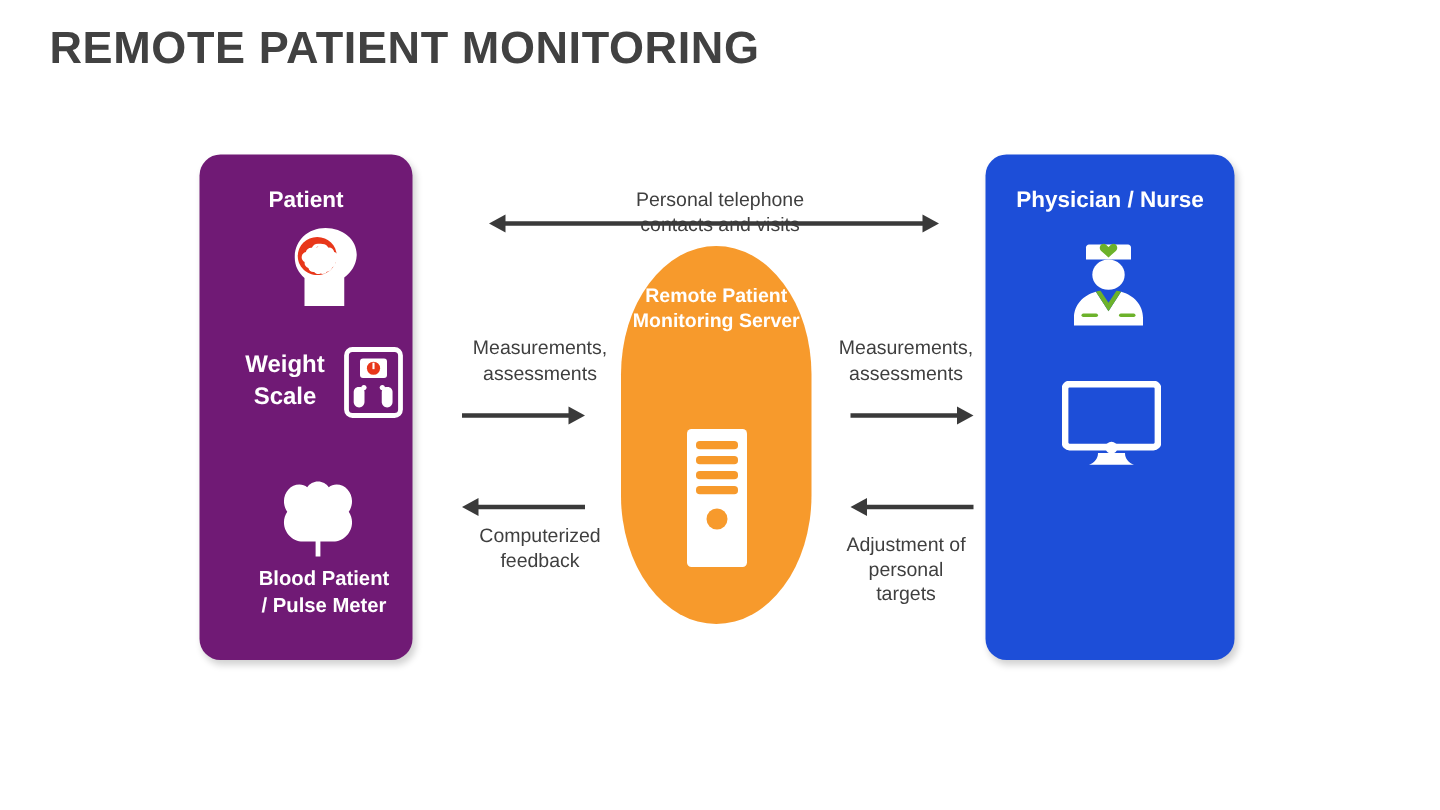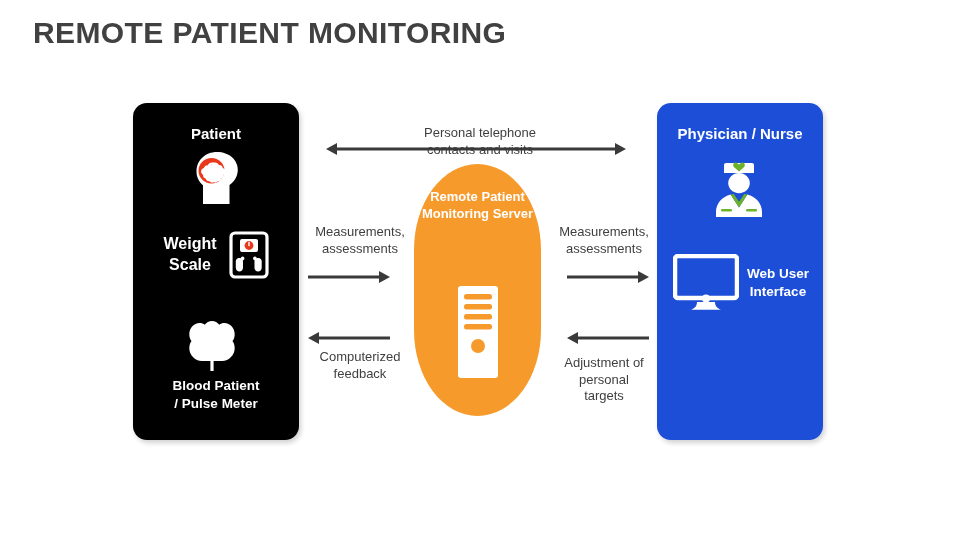--- a/index.html
+++ b/index.html
@@ -30,23 +30,23 @@
 
   
   .panel {
     position: absolute;
     border-radius: 14px;
     box-shadow: 2px 3px 5px rgba(0,0,0,0.18);
   }
   #panel-patient {
     left: 133px;
     top: 103px;
-    width: 166px;
+    width: 142px;
     height: 337px;
-    background: #000000;
+    background: #701a75;
   }
   #panel-provider {
     left: 657px;
     top: 103px;
     width: 166px;
     height: 337px;
     background: #1d4ed8;
   }
   .panel-title {
     position: absolute;
@@ -244,22 +244,20 @@
 </div>
 
 <div id="web-row">
   <span>
     <svg class="icon-svg" width="66" height="58" viewBox="0 0 66 58">
       <rect x="2" y="2" width="62" height="42" rx="3" ry="3" fill="none" stroke="#ffffff" stroke-width="4.5"></rect>
       <circle cx="33" cy="44.5" r="4" fill="#ffffff"></circle>
       <path d="M24 48c0 4-2.5 6.5-6 7.8h30c-3.5-1.3-6-3.8-6-7.8H24z" fill="#ffffff"></path>
     </svg>
   </span>
-  <div id="web-label">Web User
-Interface</div>
 </div>
 
 <div class="arrow-label" id="label-telephone" style="white-space:pre-line">Personal telephone
 contacts and visits</div>
 <div class="arrow" id="arrow-telephone">
   <div class="shaft"></div>
   <div class="head left"></div>
   <div class="head right"></div>
 </div>
 

